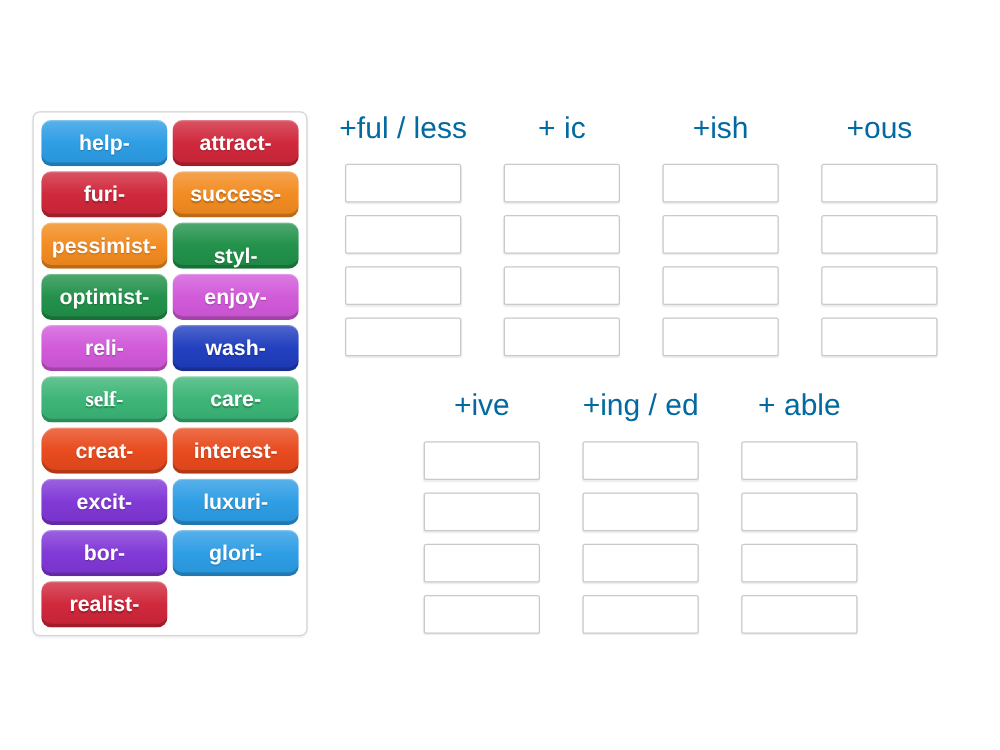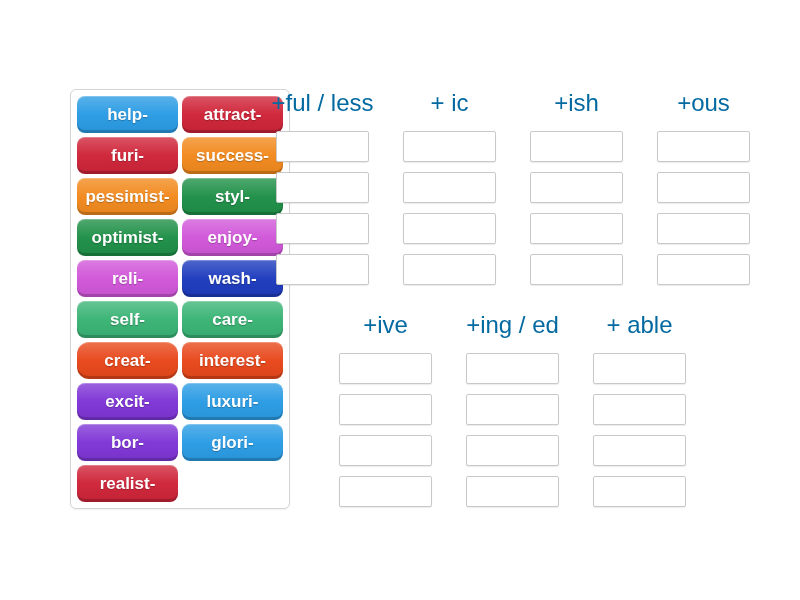--- a/index.html
+++ b/index.html
@@ -20,21 +20,20 @@
     top: 89px;
     width: 206px;
     padding: 6px;
     background: #ffffff;
     border: 1px solid #d4d4d4;
     border-radius: 6px;
     box-shadow: 0 1px 2px rgba(0,0,0,0.06);
     display: grid;
     grid-template-columns: 1fr 1fr;
     gap: 4px 4px;
-    margin-left: 44px;
   }
   .tile {
     height: 37px;
     border-radius: 8px;
     display: flex;
     align-items: center;
     justify-content: center;
     color: #ffffff;
     font-weight: bold;
     font-size: 17px;
@@ -93,36 +92,36 @@
   </div>
     <div class="tile" style="background-color: rgb(207, 37, 57);">
     <span>furi-</span>
   </div>
     <div class="tile" style="background-color: rgb(242, 138, 30);">
     <span>success-</span>
   </div>
     <div class="tile" style="background-color: rgb(242, 138, 30); align-items: center;">
     <span>pessimist-</span>
   </div>
-    <div class="tile" style="background-color: rgb(31, 144, 72);">
+    <div class="tile" style="background-color: rgb(31, 144, 72); align-items: flex-end;">
     <span>styl-</span>
   </div>
     <div class="tile" style="background-color: rgb(31, 144, 72);">
     <span>optimist-</span>
   </div>
     <div class="tile" style="background-color: rgb(209, 87, 217);">
     <span>enjoy-</span>
   </div>
     <div class="tile" style="background-color: rgb(209, 87, 217);">
     <span>reli-</span>
   </div>
     <div class="tile" style="background-color: rgb(30, 60, 190);">
     <span>wash-</span>
   </div>
-    <div class="tile" style="background-color: rgb(58, 180, 117);">
+    <div class="tile" style="background-color: rgb(58, 180, 117); font-family: Liberation Serif, serif;">
     <span>self-</span>
   </div>
     <div class="tile" style="background-color: rgb(58, 180, 117);">
     <span>care-</span>
   </div>
     <div class="tile" style="background-color: rgb(232, 72, 27); border-radius: 12px;">
     <span>creat-</span>
   </div>
     <div class="tile" style="background-color: rgb(232, 72, 27);">
     <span>interest-</span>

